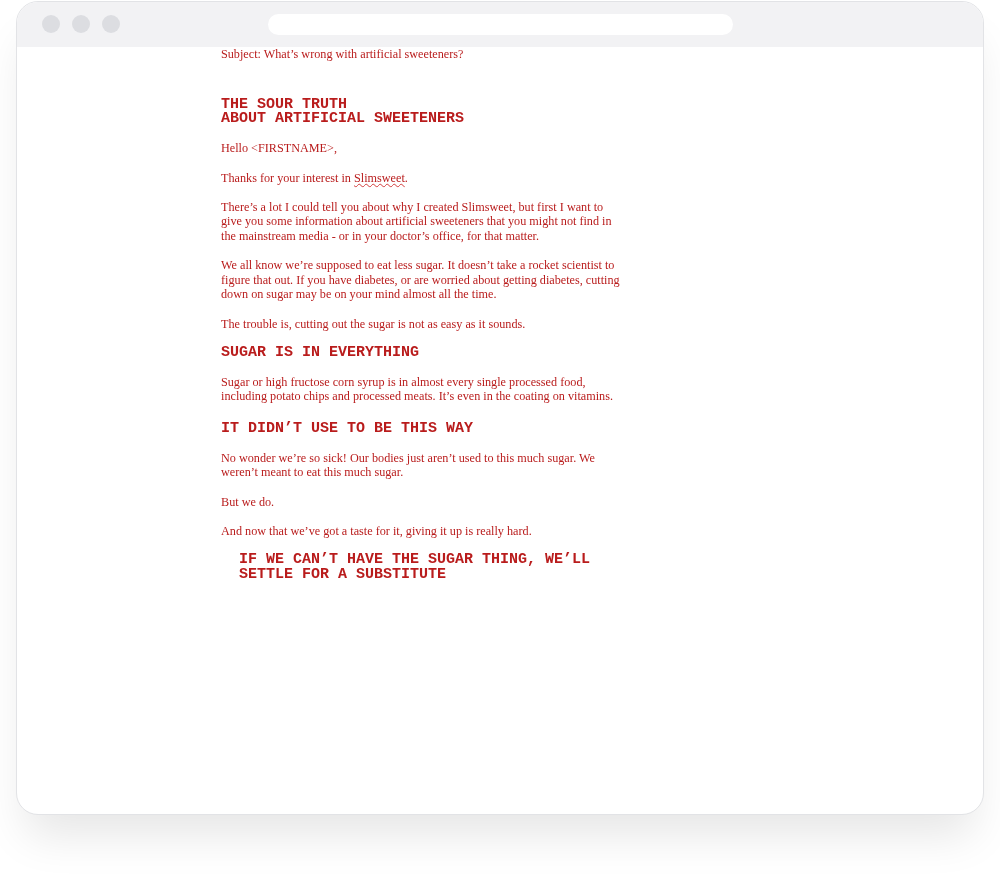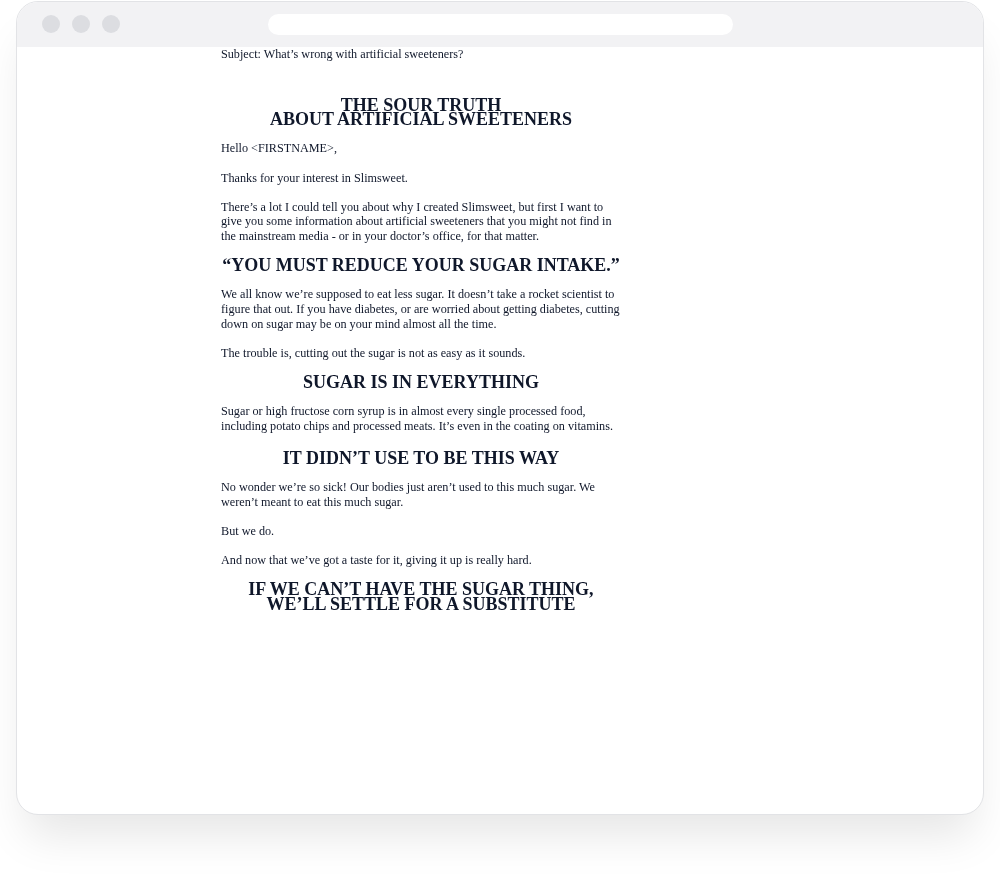--- a/index.html
+++ b/index.html
@@ -53,34 +53,36 @@
       border-radius: 11px;
       background: #ffffff;
     }
     .doc {
       position: absolute;
       left: 204px;
       top: 45px;
       width: 400px;
       font-size: 12.2px;
       line-height: 14.6px;
-      color: #0f172a;
+      color: #b91c1c;
     }
     .doc p {
       margin: 0 0 14.6px 0;
     }
     .subject { margin-bottom: 36px !important; }
     .heading {
-      text-align: center;
+      text-align: left;
       font-weight: bold;
-      font-size: 18px;
+      font-size: 15px;
       margin: 0 0 14.6px 0;
+      font-family: Liberation Mono, monospace;
     }
     .heading.big { margin-bottom: 14.6px; }
     .spell {
+      text-decoration: underline;
       text-decoration-style: wavy;
       text-decoration-color: #d23c3c;
       text-decoration-thickness: 1px;
     }
     .spacer-s { height: 3px; }
   </style>
 </head>
 <body>
 
 <div class="window">
@@ -98,21 +100,20 @@
       <div>THE SOUR TRUTH</div>
       <div>ABOUT ARTIFICIAL SWEETENERS</div>
     </div>
 
     <p>Hello &lt;FIRSTNAME&gt;,</p>
 
     <p><span>Thanks for your interest in </span><span class="spell">Slimsweet</span><span>.</span></p>
 
     <p>There’s a lot I could tell you about why I created Slimsweet, but first I want to give you some information about artificial sweeteners that you might not find in the mainstream media - or in your doctor’s office, for that matter.</p>
 
-    <div class="heading">“YOU MUST REDUCE YOUR SUGAR INTAKE.”</div>
     <p>We all know we’re supposed to eat less sugar. It doesn’t take a rocket scientist to figure that out. If you have diabetes, or are worried about getting diabetes, cutting down on sugar may be on your mind almost all the time.</p>
     <p>The trouble is, cutting out the sugar is not as easy as it sounds.</p>
 
     <div class="heading">SUGAR IS IN EVERYTHING</div>
     <p>Sugar or high fructose corn syrup is in almost every single processed food, including potato chips and processed meats. It’s even in the coating on vitamins.</p>
 
     <div class="spacer-s"></div>
     <div class="heading">IT DIDN’T USE TO BE THIS WAY</div>
     <p>No wonder we’re so sick! Our bodies just aren’t used to this much sugar. We weren’t meant to eat this much sugar.</p>
     <p>But we do.</p>

